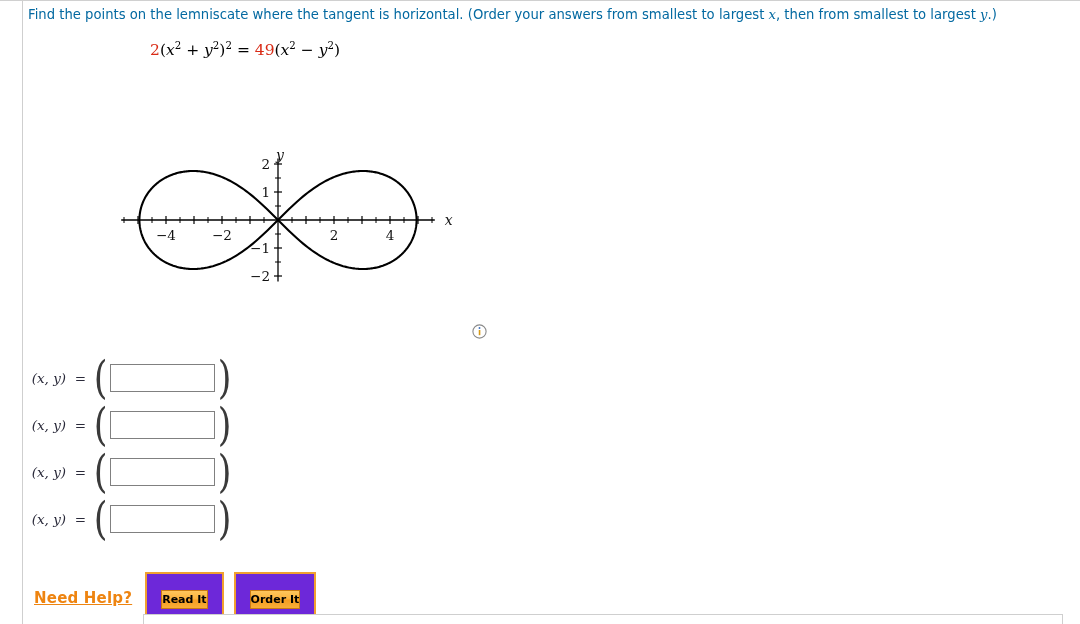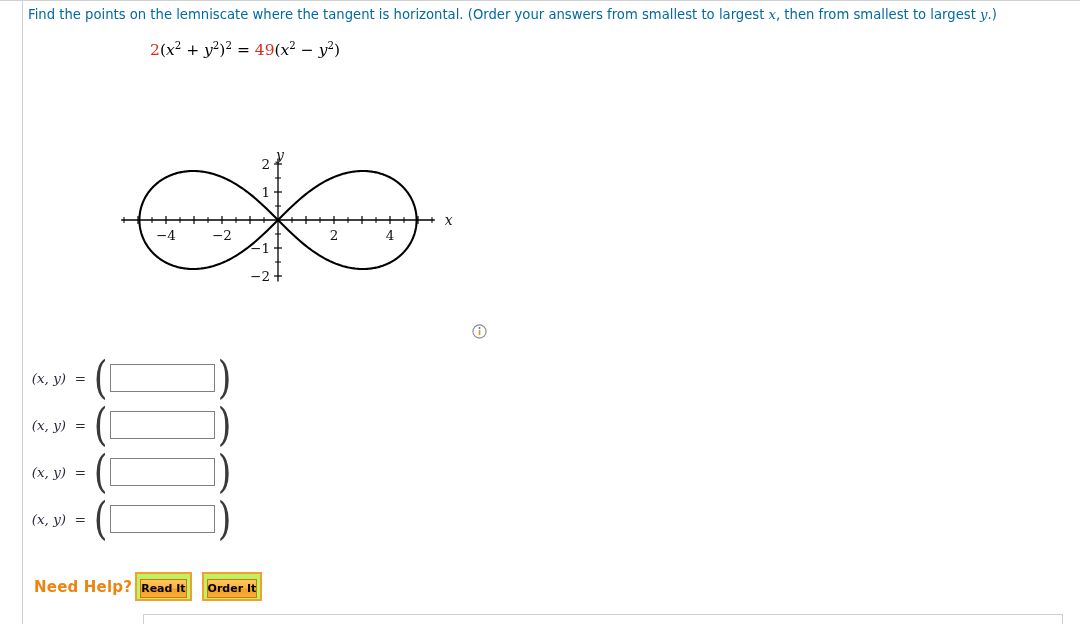--- a/index.html
+++ b/index.html
@@ -129,27 +129,28 @@
     position: absolute;
     left: 34px; top: 572px;
     display: flex;
     align-items: center;
   }
   .need-help-text {
     font-size: 15px;
     font-weight: bold;
     color: #ee8410;
     letter-spacing: 0.2px;
-    margin-right: 3px;
-    white-space: nowrap;
+    margin-right: 13px;
+    white-space: nowrap;
+    text-decoration: underline;
   }
   .help-btn-outer {
     border: 2px solid #f0a030;
-    background: #bef264;
-    padding: 3px;
+    background: #6d28d9;
+    padding: 14px;
     margin-right: 10px;
     display: inline-block;
     cursor: pointer;
   }
   .help-btn-inner {
     border: 1px solid #c97a12;
     background: linear-gradient(to bottom, #ffc65c 0%, #fdb440 45%, #f59d22 55%, #f9ae38 100%);
     color: #000000;
     font-size: 11px;
     font-weight: bold;

